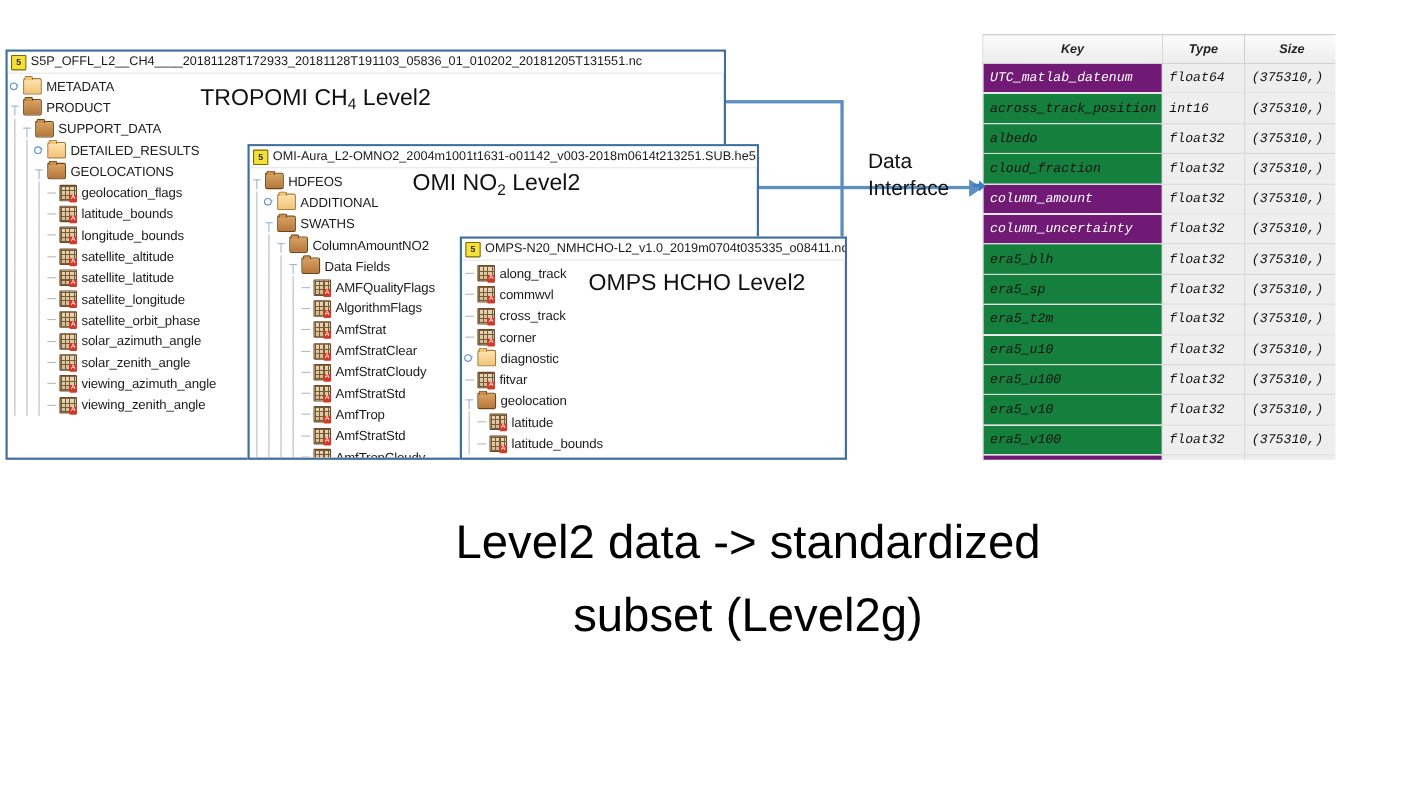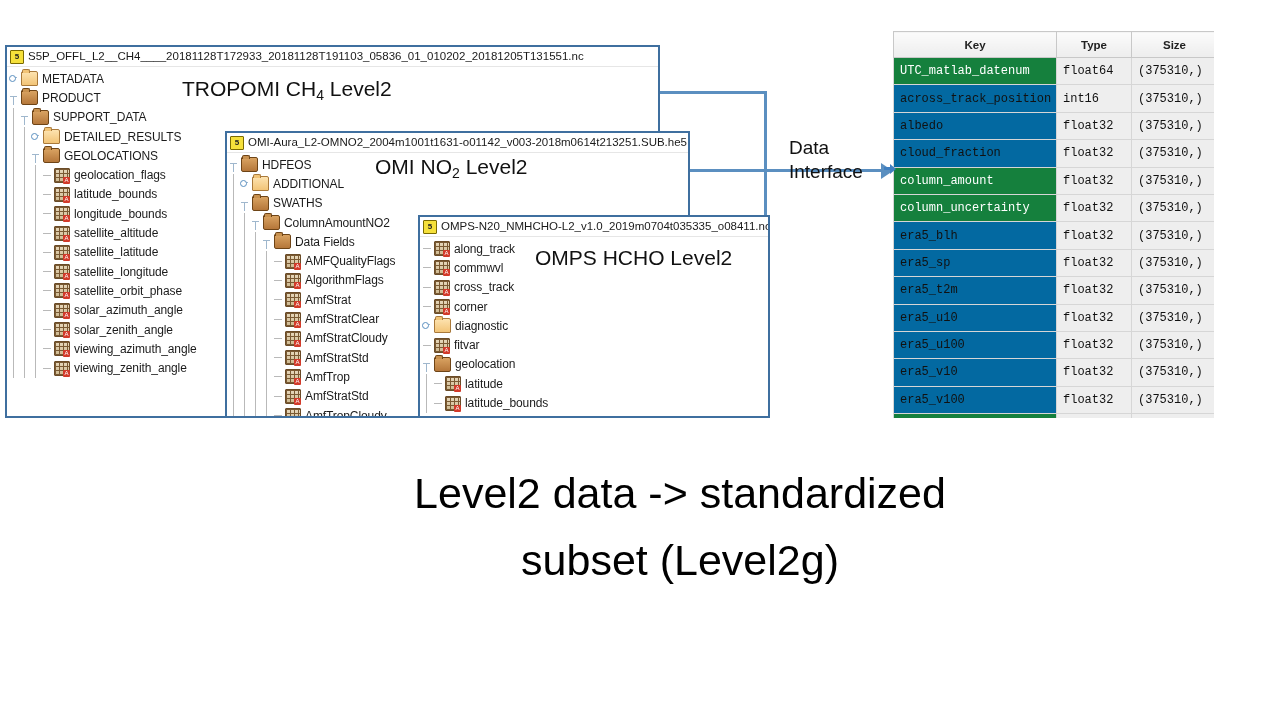--- a/index.html
+++ b/index.html
@@ -98,37 +98,38 @@
 
   .iflabel{
     position:absolute;font-size:19px;color:#111;line-height:24px;white-space:nowrap;
   }
 
   
   .tbl{
     position:absolute;left:893px;top:31px;width:321px;height:387px;overflow:hidden;
     font-family:"Liberation Mono","DejaVu Sans Mono",monospace;
     background:#fff;
+    font-style:italic;
   }
   table{border-collapse:collapse;table-layout:fixed;width:100%;}
   th{
     background:linear-gradient(#fbfbfb,#ededed);
     border:1px solid #c8c8c8;height:23px;font-size:11.5px;color:#222;
     font-family:"Liberation Sans",sans-serif;font-weight:bold;position:relative;
   }
   th.thkey{width:160px;}
   th.thtype{width:72px;}
   th.thsize{width:83px;}
   th.thval{width:72px;text-align:right;padding-right:5px;}
   td{
     border:1px solid #d6d6d6;height:26.4px;font-size:12px;color:#111;
     padding:0 6px;white-space:nowrap;overflow:hidden;
   }
-  td.key{background:#0369a1;}
-  tr.sel td.key{background:#15803d;color:#ffffff;margin-left:32px;}
+  td.key{background:#15803d;}
+  tr.sel td.key{background:#701a75;color:#ffffff;margin-left:32px;}
   td.type{background:#eeeeee;margin-top:16px;}
   td.size{background:#eeeeee;}
   td.val{background:#d6f5d6;padding-left:4px;}
   td.val .l2{display:block;margin-top:-3px;}
   .rowmark{
     position:absolute;left:0px;width:11px;height:12px;
   }
   .rowmark::before{
     content:"";position:absolute;left:0;top:3px;width:7px;height:3px;background:#3f7fc0;
   }

